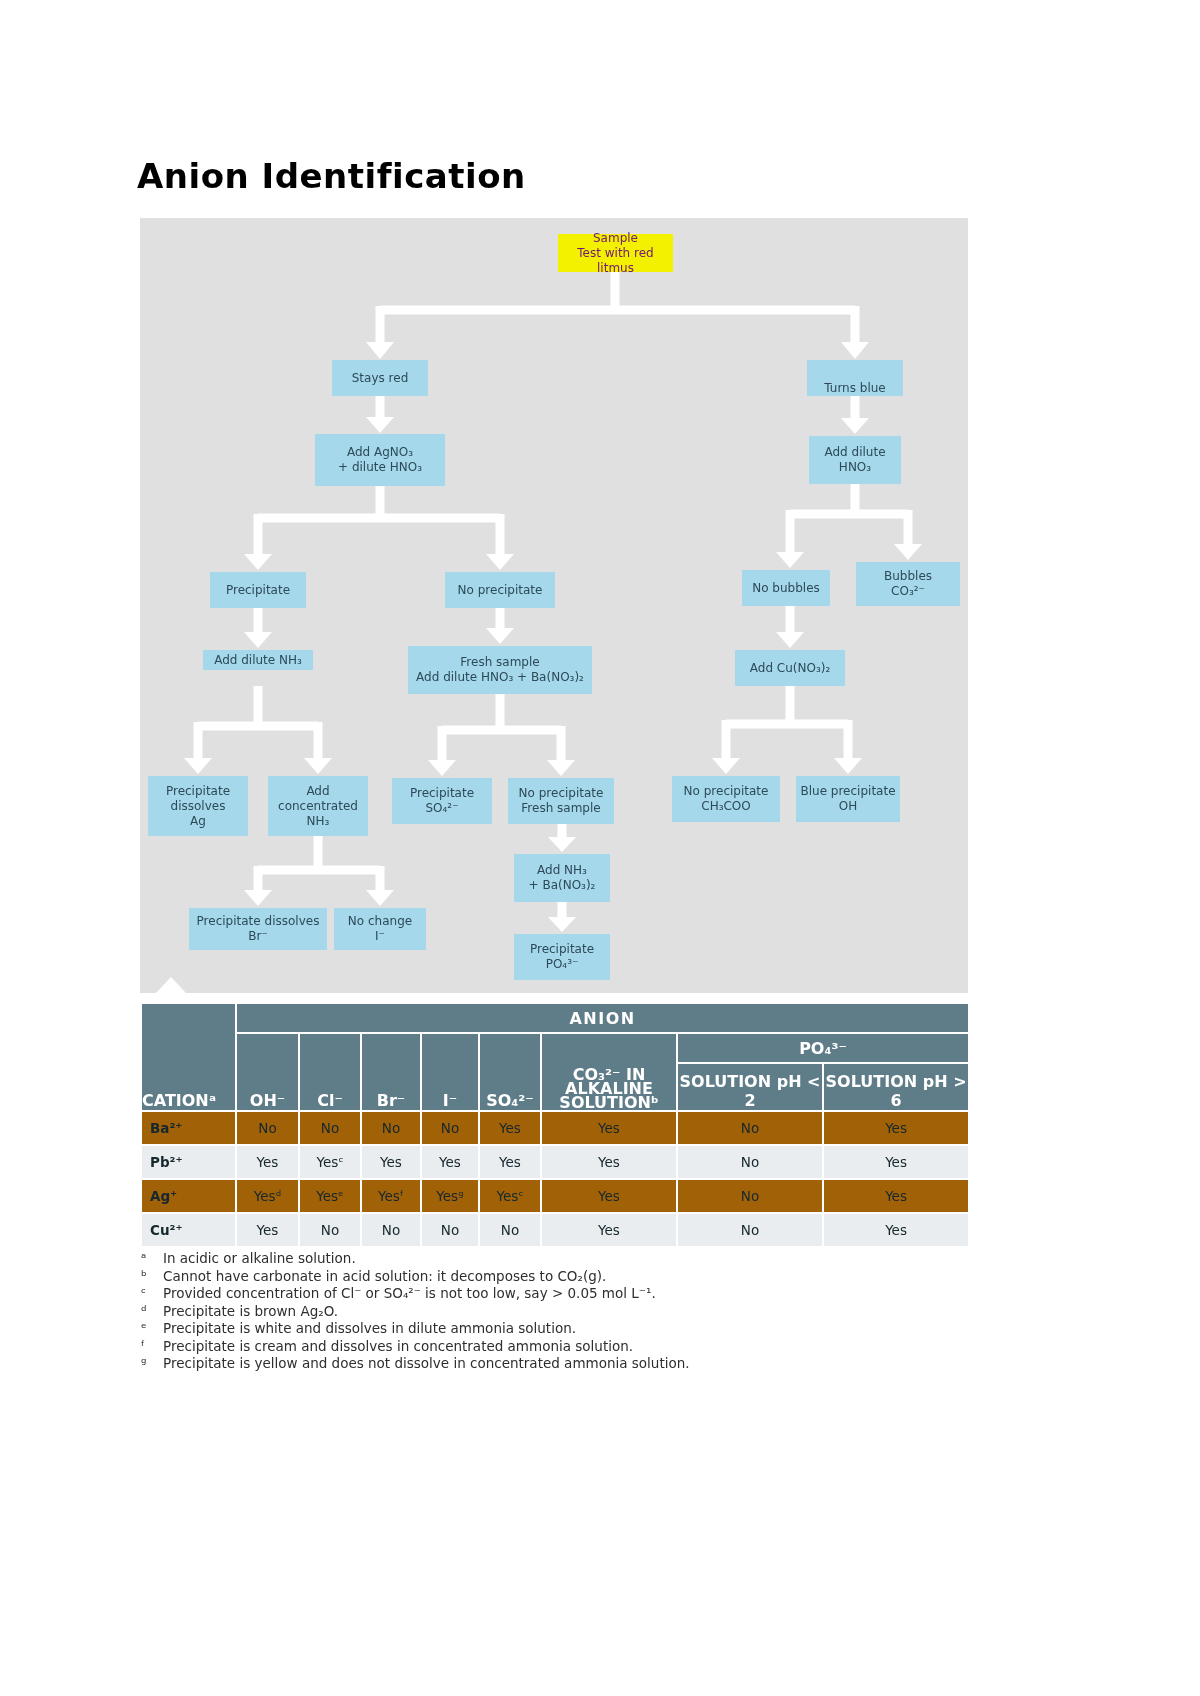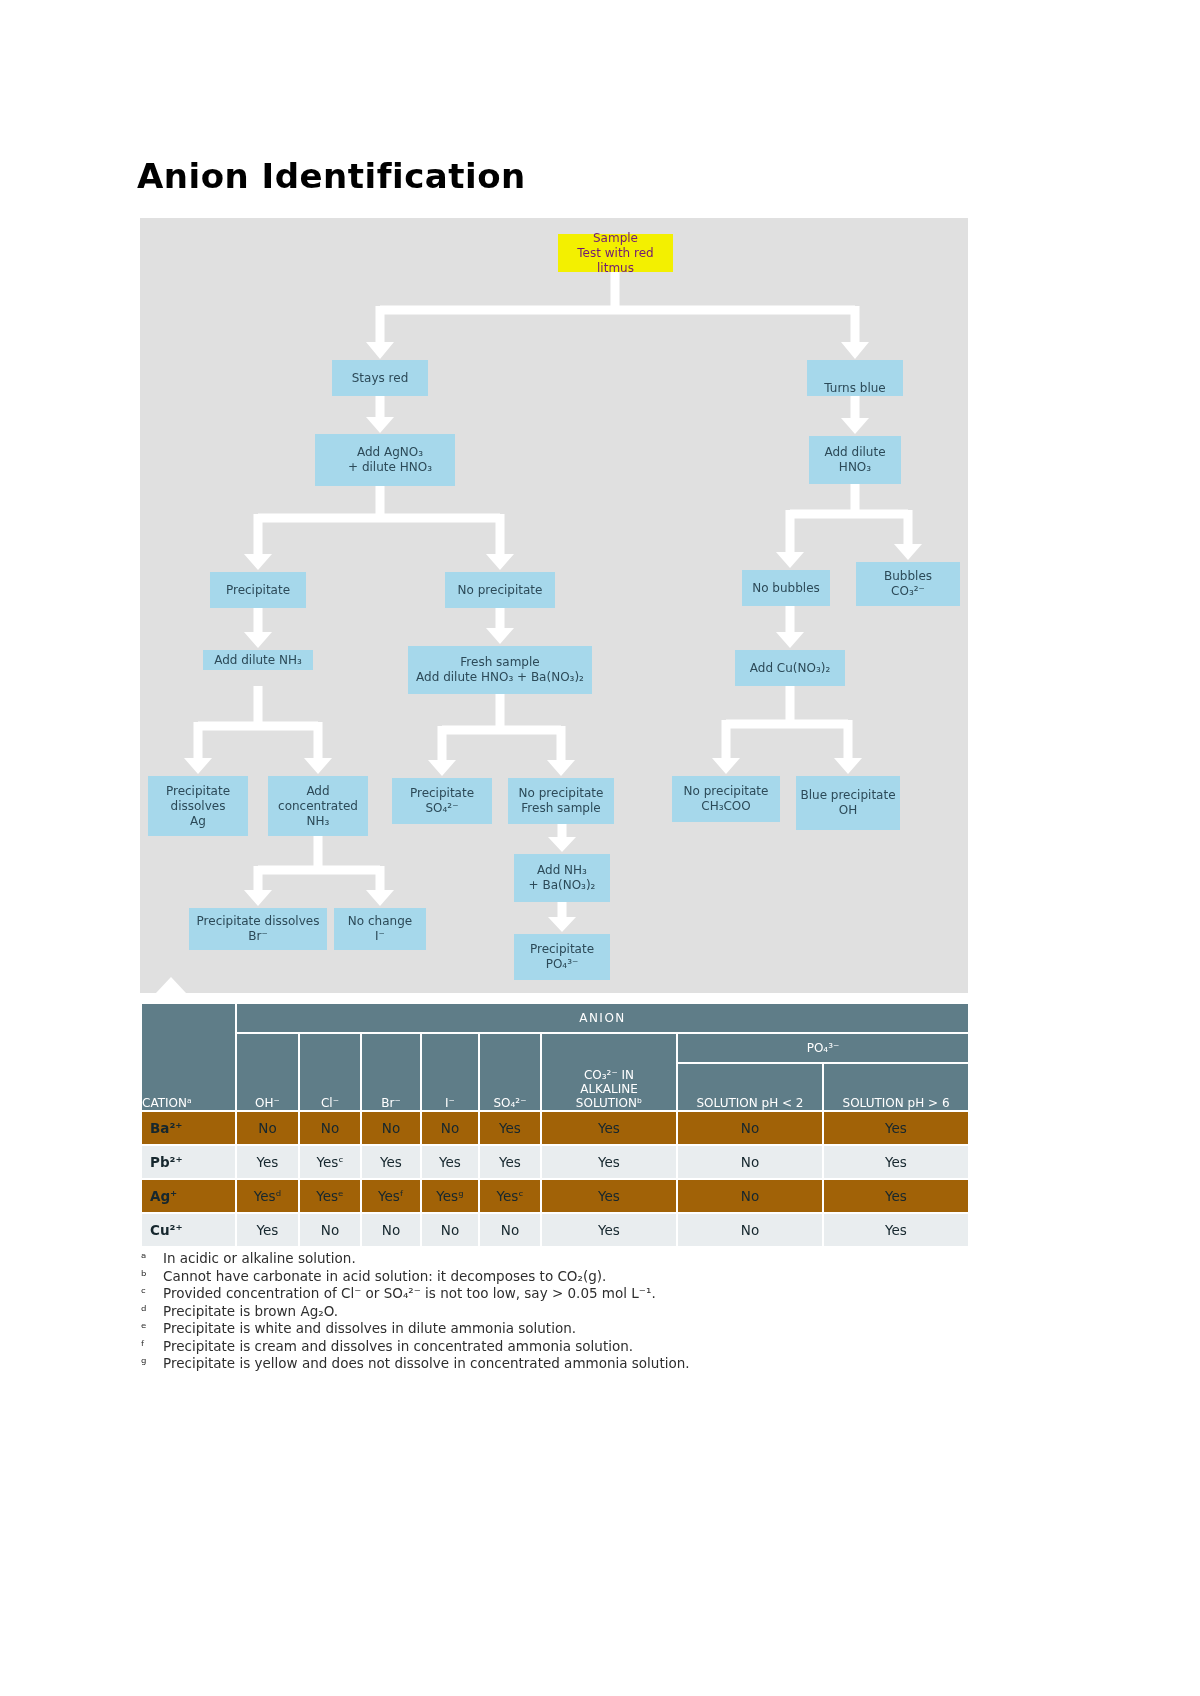--- a/index.html
+++ b/index.html
@@ -27,21 +27,21 @@
     display:flex;flex-direction:column;align-items:center;justify-content:center;
     text-align:center;font-size:12px;line-height:15px;
   }
   .flow-box.highlight{background:#f3f000;color:#701a75;}
   
   .anion-table{
     position:absolute;left:140px;top:1002px;width:828px;
     border-collapse:collapse;table-layout:fixed;
   }
   .anion-table th,.anion-table td{border:2px solid #fff;padding:0;}
-  .anion-table thead th{background:#5f7d88;color:#fff;font-size:12px;font-weight:normal;}
+  .anion-table thead th{background:#5f7d88;color:#fff;font-size:16px;font-weight:bold;}
   .th-anion{height:28px;text-align:center;letter-spacing:1.5px;}
   .th-po4{height:28px;text-align:center;vertical-align:middle;}
   .th-cation{text-align:left;vertical-align:bottom;padding:0 0 9px 8px;}
   .th-col{vertical-align:bottom;text-align:center;padding-bottom:9px;}
   .th-sub{height:46px;vertical-align:bottom;text-align:center;padding-bottom:9px;}
   .co3-line{display:block;line-height:14px;}
   .anion-table tbody td{
     font-size:13.5px;color:#16272e;text-align:center;height:32px;vertical-align:middle;
   }
   .cation-cell{text-align:left !important;padding-left:8px !important;font-weight:bold;}
@@ -88,21 +88,21 @@
       <div class="flow-box highlight" style="left: 418px; top: 16px; width: 115px; height: 38px;">
         <div>Sample</div>
         <div>Test with red litmus</div>
       </div>
       <div class="flow-box" style="left: 192px; top: 142px; width: 96px; height: 36px;">
         <div>Stays red</div>
       </div>
       <div class="flow-box" style="left: 667px; top: 142px; width: 96px; height: 36px; justify-content: flex-end;">
         <div>Turns blue</div>
       </div>
-      <div class="flow-box" style="left: 175px; top: 216px; width: 130px; height: 52px; padding-left: 10px;">
+      <div class="flow-box" style="left: 175px; top: 216px; width: 130px; height: 52px;">
         <div>Add AgNO₃</div>
         <div>+ dilute HNO₃</div>
       </div>
       <div class="flow-box" style="left: 669px; top: 218px; width: 92px; height: 48px;">
         <div>Add dilute</div>
         <div>HNO₃</div>
       </div>
       <div class="flow-box" style="left: 70px; top: 354px; width: 96px; height: 36px;">
         <div>Precipitate</div>
       </div>
@@ -141,21 +141,21 @@
         <div>SO₄²⁻</div>
       </div>
       <div class="flow-box" style="left: 368px; top: 560px; width: 106px; height: 46px;">
         <div>No precipitate</div>
         <div>Fresh sample</div>
       </div>
       <div class="flow-box" style="left: 532px; top: 558px; width: 108px; height: 46px;">
         <div>No precipitate</div>
         <div>CH₃COO</div>
       </div>
-      <div class="flow-box" style="left: 656px; top: 558px; width: 104px; height: 54px;">
+      <div class="flow-box" style="left: 656px; top: 558px; width: 104px; height: 46px;">
         <div>Blue precipitate</div>
         <div>OH</div>
       </div>
       <div class="flow-box" style="left: 374px; top: 636px; width: 96px; height: 48px;">
         <div>Add NH₃</div>
         <div>+ Ba(NO₃)₂</div>
       </div>
       <div class="flow-box" style="left: 49px; top: 690px; width: 138px; height: 42px;">
         <div>Precipitate dissolves</div>
         <div>Br⁻</div>

